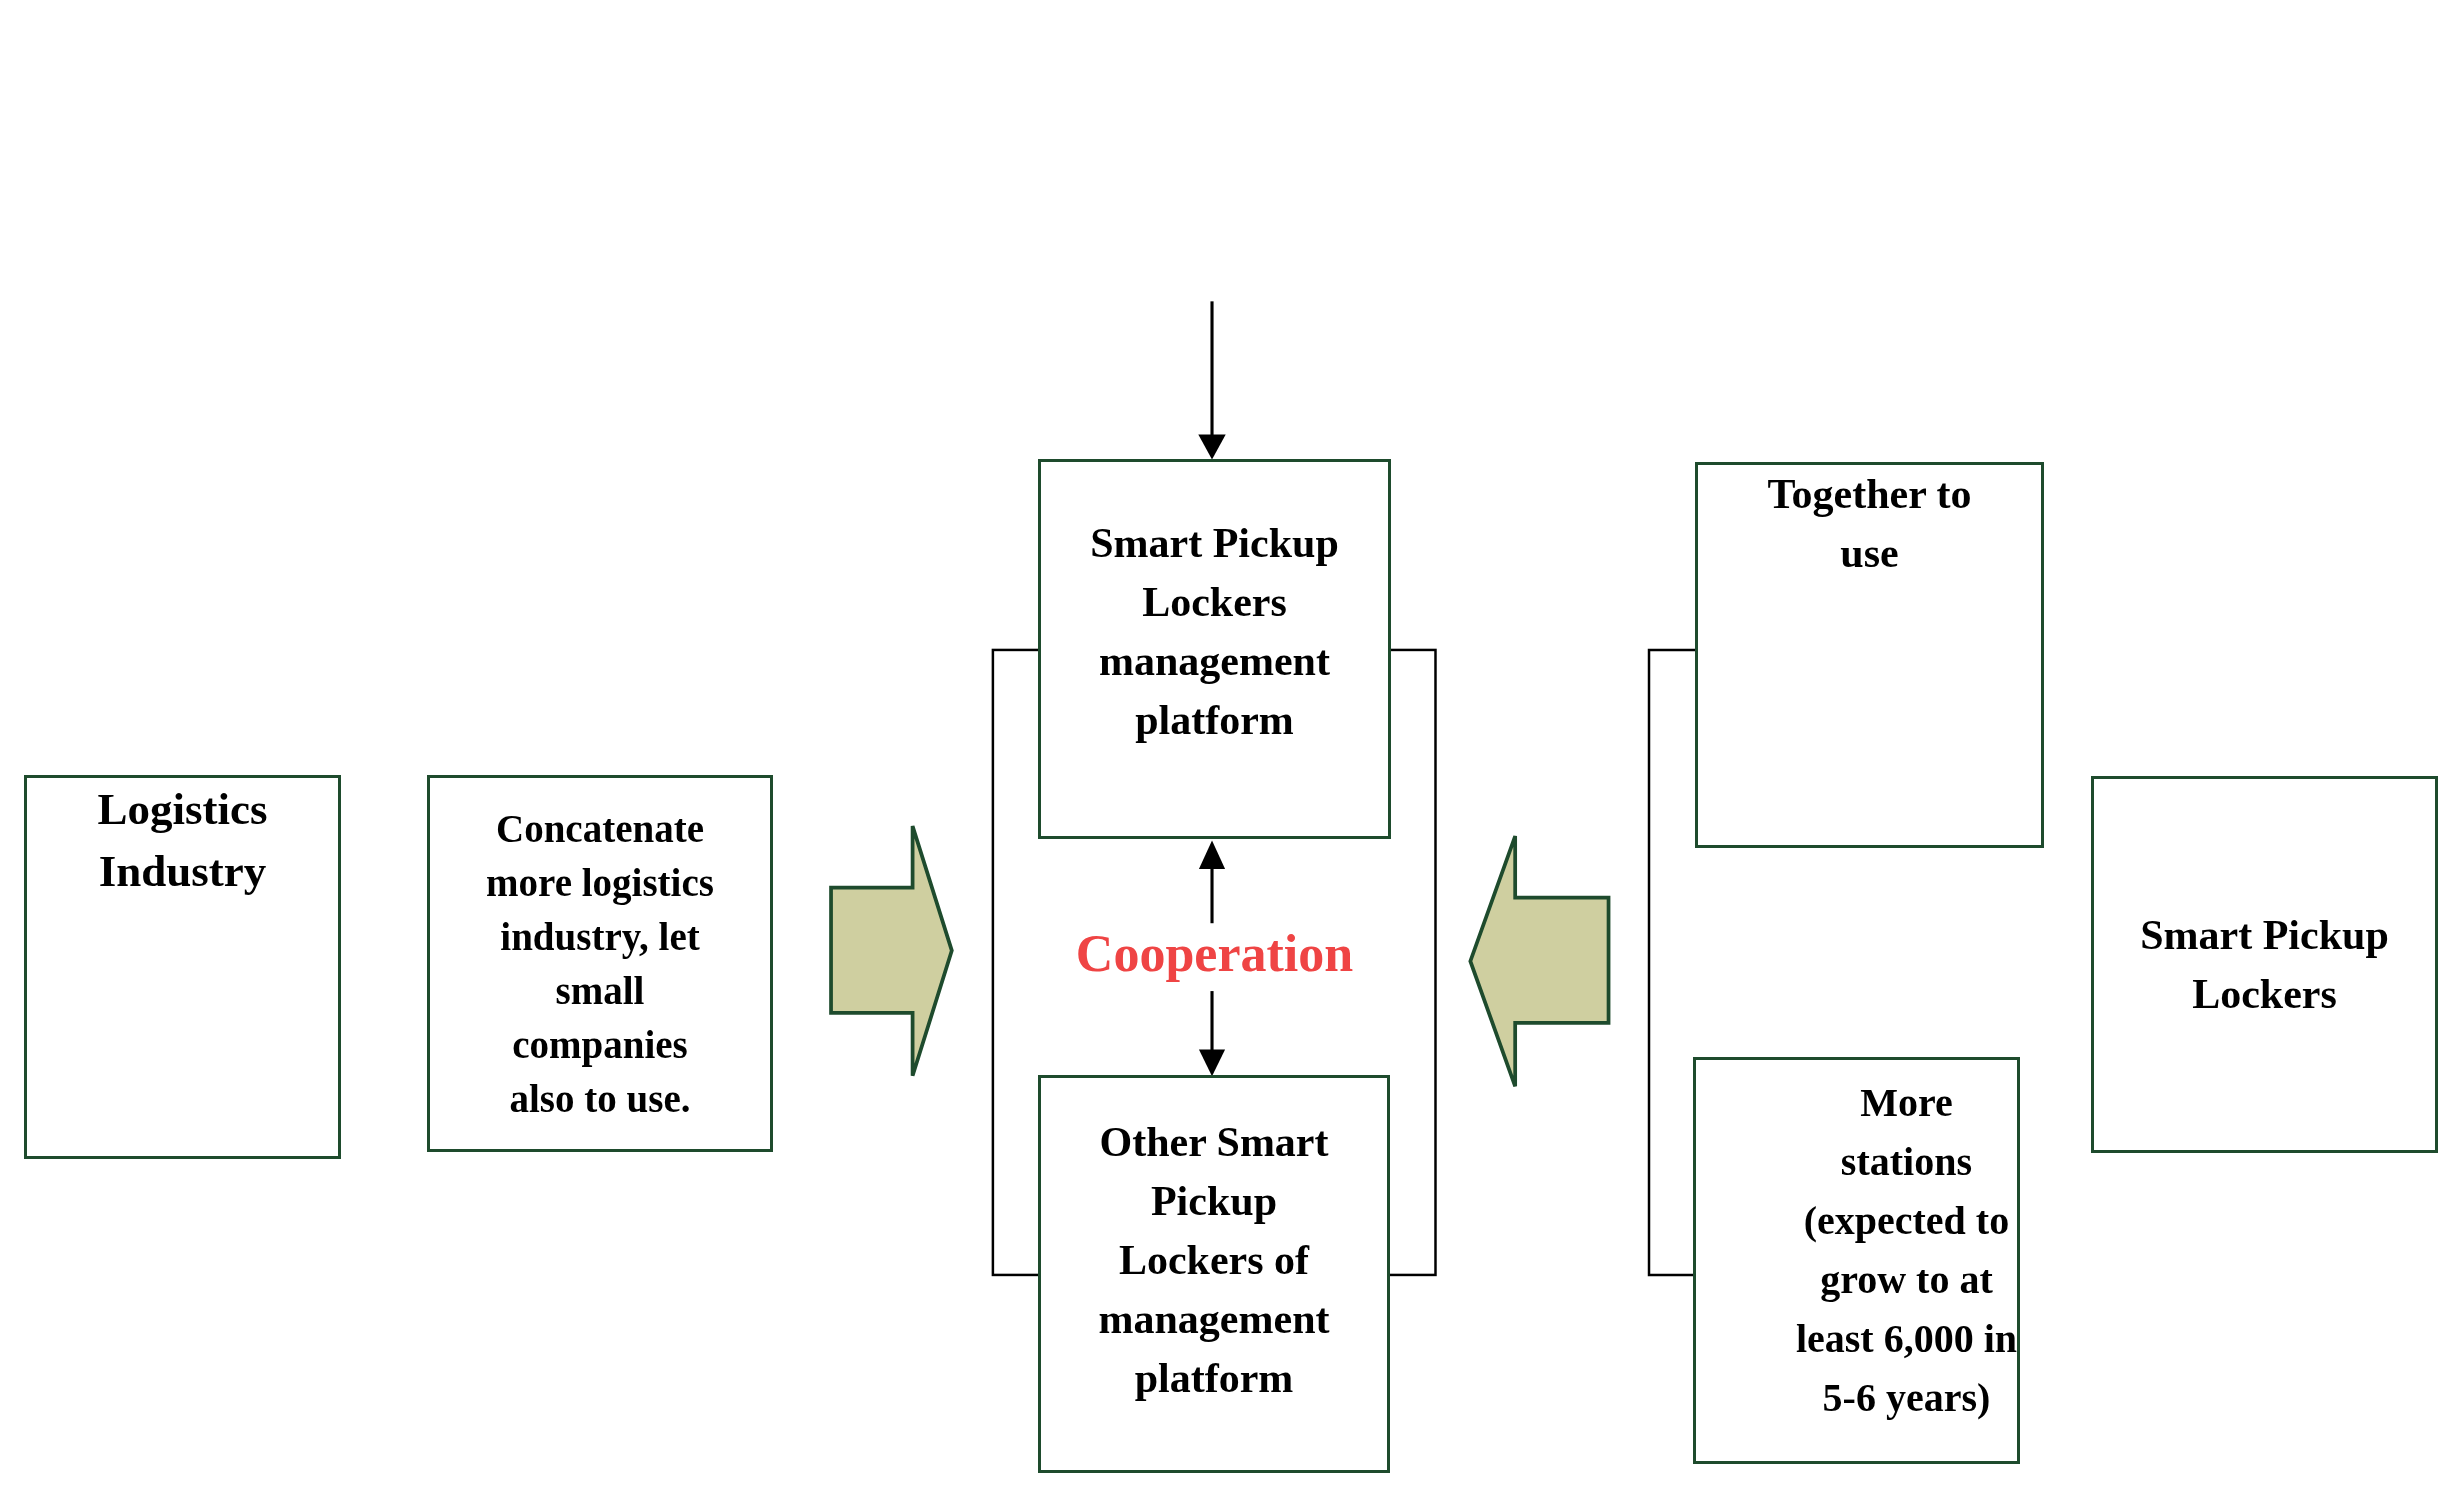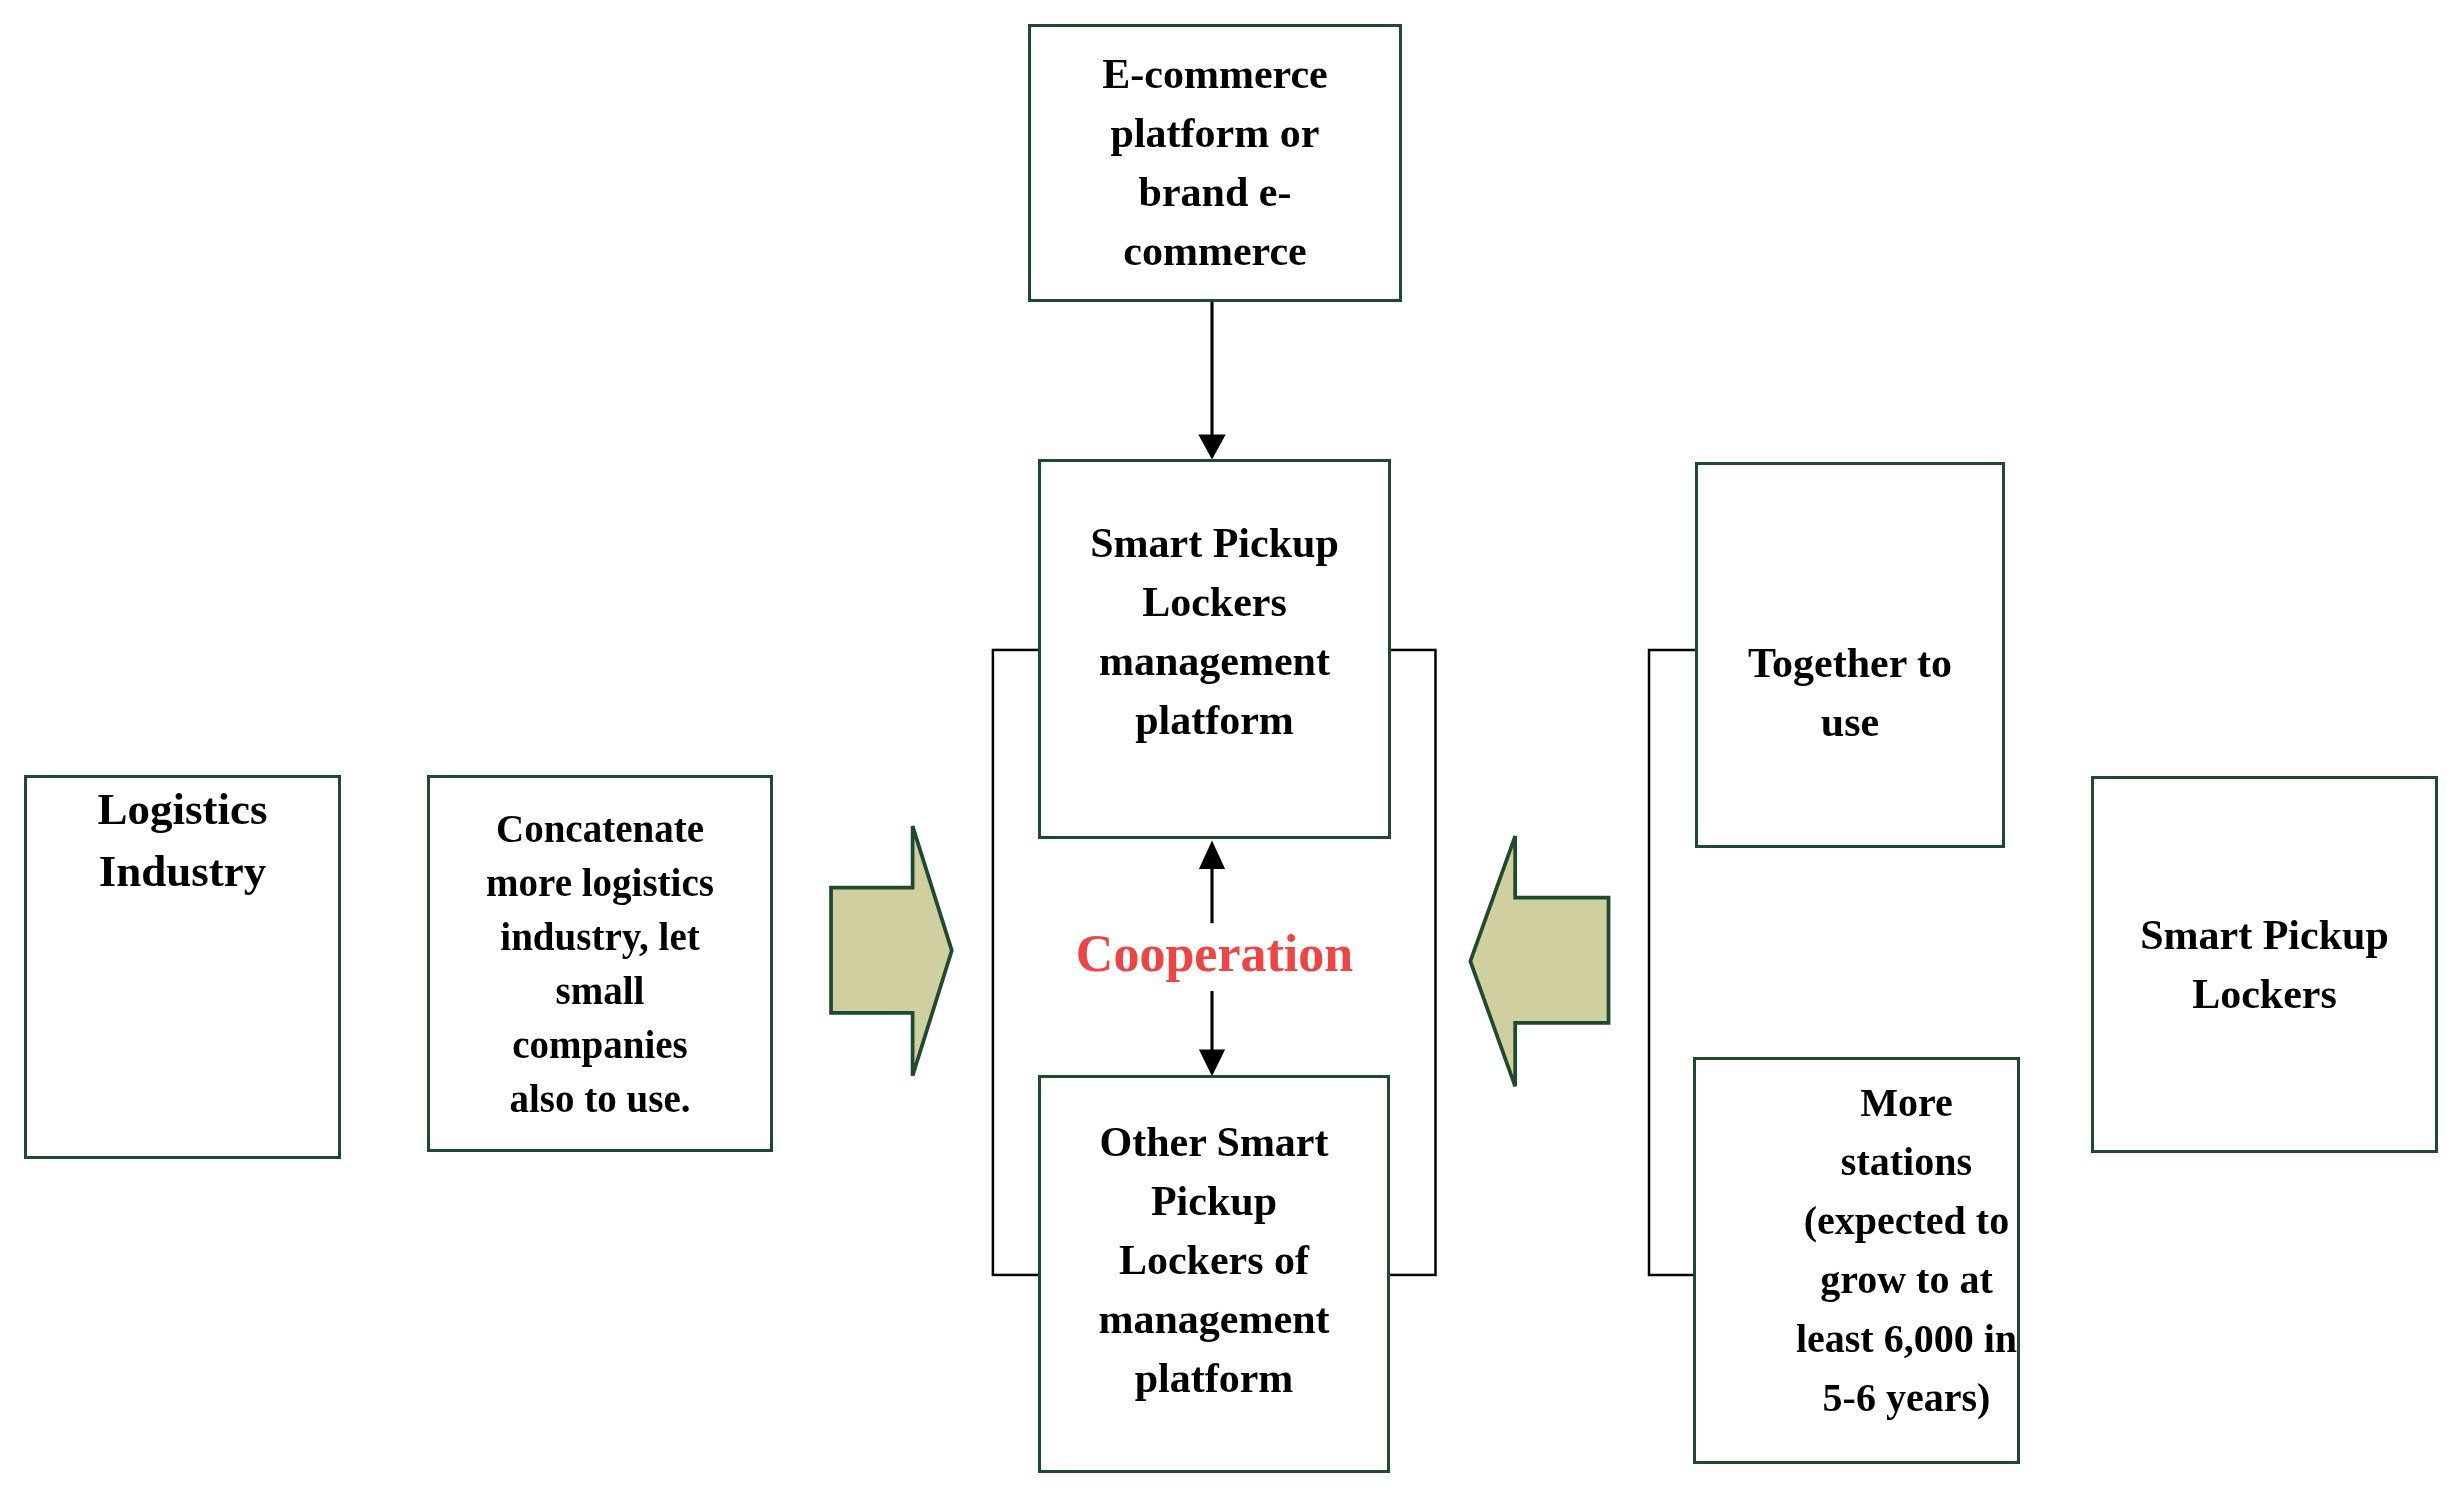--- a/index.html
+++ b/index.html
@@ -52,21 +52,21 @@
     font-weight: bold;
     color: #000000;
     font-size: 42px;
     line-height: 59px;
   }
   .box-ecommerce      { left: 1028px; top:   24px; width: 374px; height: 278px; }
   .box-management     { left: 1038px; top:  459px; width: 353px; height: 380px; justify-content: flex-start; padding-top: 52px; }
   .box-other          { left: 1038px; top: 1075px; width: 352px; height: 398px; justify-content: flex-start; padding-top: 35px; }
   .box-logistics      { left:   24px; top: 775px; width: 317px; height: 384px; justify-content: flex-start; font-size: 45px; line-height: 62px; }
   .box-concatenate    { left:  427px; top: 775px; width: 346px; height: 377px; font-size: 39px; line-height: 54px; }
-  .box-together       { left: 1695px; top:  462px; width: 310px; height: 386px; justify-content: center; padding-top: 76px; }
+  .box-together       { left: 1695px; top:  462px; width: 349px; height: 386px; justify-content: flex-start; }
   .box-more-stations  { left: 1693px; top: 1057px; width: 327px; height: 407px; justify-content: flex-start; padding-top: 12.5px; font-size: 40px; line-height: 59px; align-items: flex-end; }
   .box-smart-lockers  { left: 2091px; top: 776px; width: 347px; height: 377px; }
   .label-cooperation {
     position: absolute;
     left: 993px; top: 920px;
     width: 443px;
     z-index: 2;
     text-align: center;
     font-weight: bold;
     font-size: 52px;
@@ -92,26 +92,20 @@
     <polygon class="arrowhead" points="1926,1396 1968,1396 1947,1350"></polygon>
     <line class="conn-line" x1="1947" y1="1392" x2="1947" y2="1483"></line>
     <line class="conn-line" x1="1947" y1="1592" x2="1947" y2="1690"></line>
     <polygon class="arrowhead" points="1926,1686 1968,1686 1947,1729"></polygon>
 
     <polygon class="block-arrow" points="1335,1426 1466,1426 1466,1327 1529,1527 1466,1728 1466,1627 1335,1627"></polygon>
 
     <polygon class="block-arrow" points="2584,1442 2434,1442 2434,1343 2362,1544 2434,1745 2434,1643 2584,1643"></polygon>
   </svg>
 
-  <div class="box box-ecommerce">
-    <span>E-commerce
-platform or
-brand e-
-commerce</span>
-  </div>
 
   <div class="box box-management">
     <span>Smart Pickup
 Lockers
 management
 platform</span>
   </div>
 
   <div class="label-cooperation">Cooperation</div>
 

